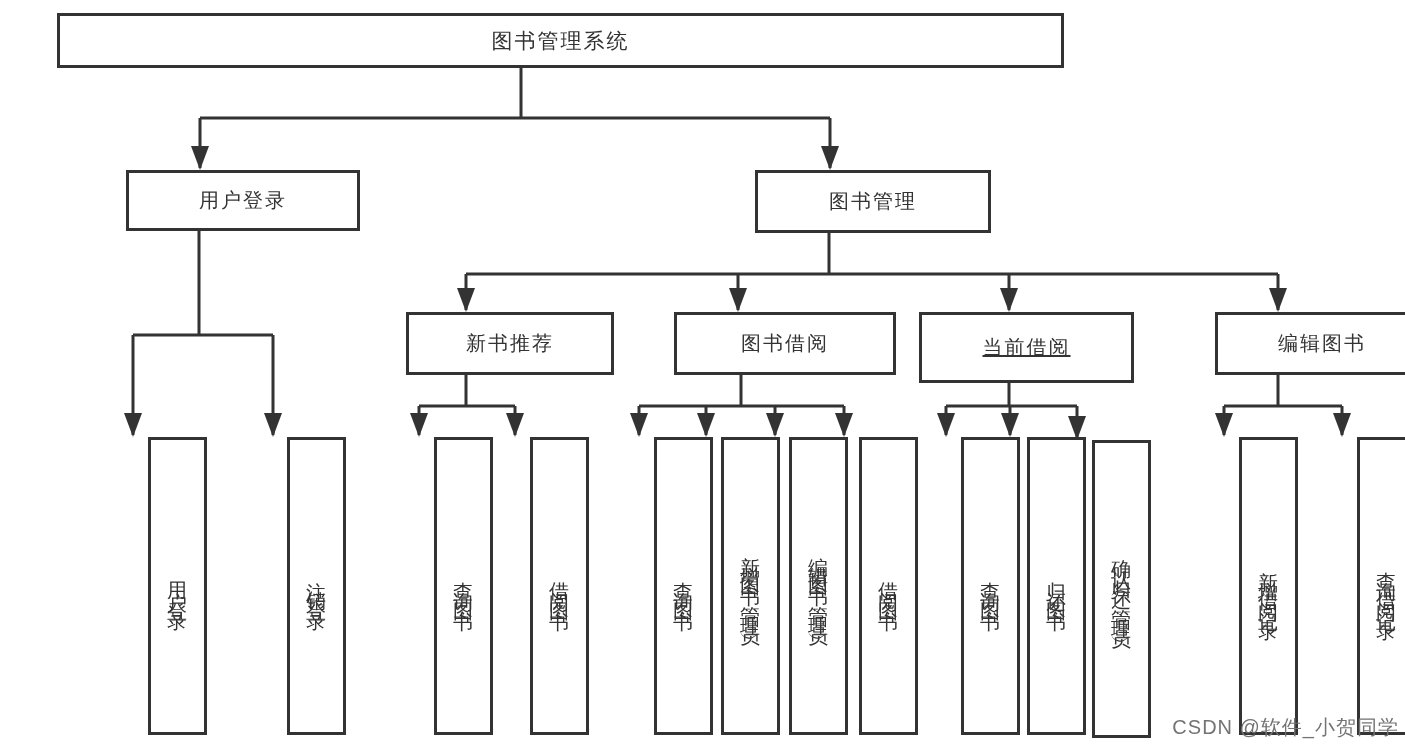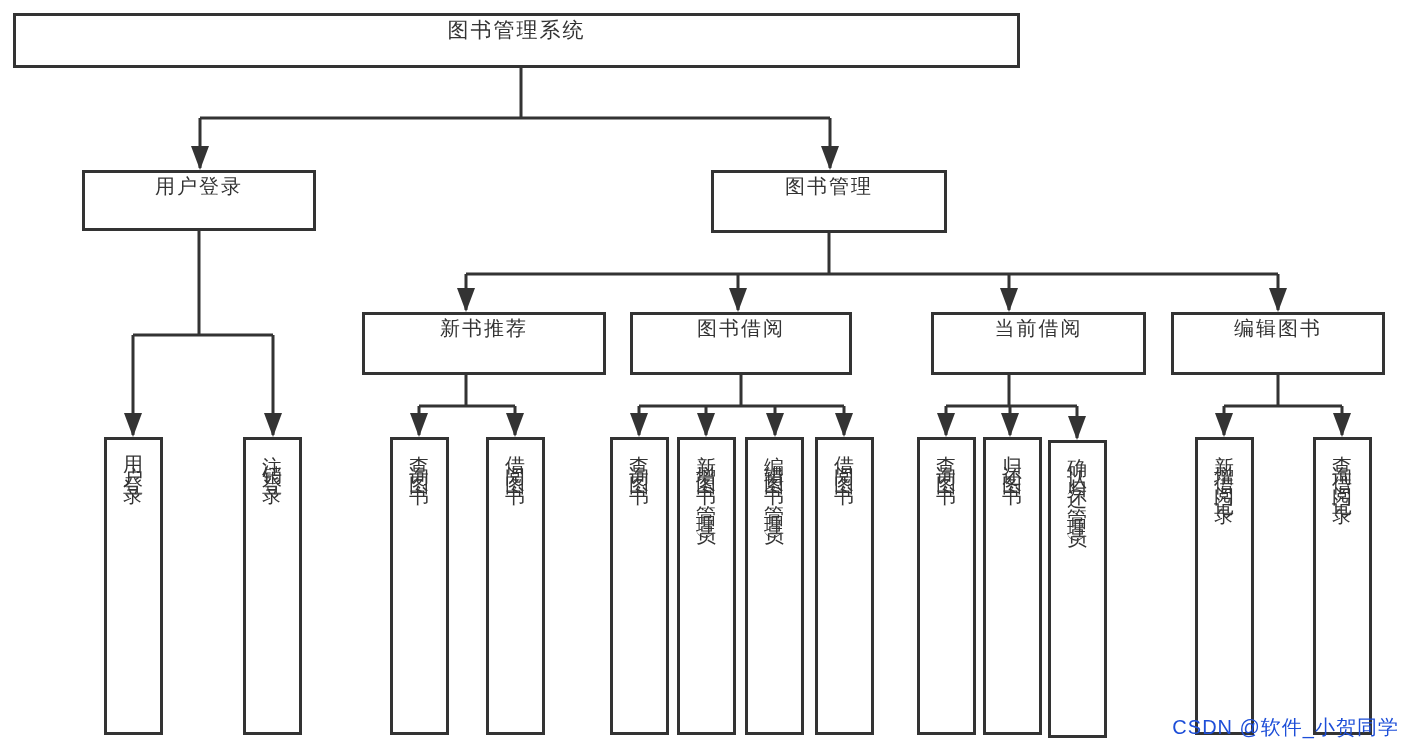--- a/index.html
+++ b/index.html
@@ -22,23 +22,24 @@
     width: 1405px;
     height: 747px;
     pointer-events: none;
   }
   .node {
     position: absolute;
     box-sizing: border-box;
     border: 3px solid #333333;
     background: #ffffff;
     display: flex;
-    align-items: flex-start;
+    align-items: center;
     justify-content: center;
     color: #333333;
+    margin-left: 44px;
   }
   .hbox {
     font-size: 20px;
     letter-spacing: 2px;
   }
   .root-box {
     left: 13px;  top: 13px;  width: 1007px; height: 55px;
     font-size: 21px;
   }
   .vbox {
@@ -53,30 +54,30 @@
     letter-spacing: 10px;
     line-height: 1;
     max-height: 288px;
     white-space: nowrap;
   }
   .watermark {
     position: absolute;
     right: 6px;
     bottom: 6px;
     font-size: 20px;
-    color: #1d4ed8;
+    color: #737373;
     letter-spacing: 1px;
   }
   
   .n-user-login   { left: 82px;   top: 170px; width: 234px; height: 61px; }
   .n-book-mgmt    { left: 711px;  top: 170px; width: 236px; height: 63px; }
   
-  .n-new-book-rec   { left: 362px;  top: 312px; width: 244px; height: 63px; }
+  .n-new-book-rec   { left: 362px;  top: 312px; width: 208px; height: 63px; }
   .n-book-borrow    { left: 630px;  top: 312px; width: 222px; height: 63px; font-family: Liberation Serif, serif; }
-  .n-current-borrow { left: 931px;  top: 312px; width: 215px; height: 63px; }
+  .n-current-borrow { left: 875px;  top: 312px; width: 215px; height: 71px; text-decoration: underline; }
   .n-borrow-records { left: 1171px; top: 312px; width: 214px; height: 63px; }
   
   .l-1  { left: 104px; }
   .l-2  { left: 243px; }
   .l-3  { left: 390px; }
   .l-4  { left: 486px; }
   .l-5  { left: 610px; }
   .l-6  { left: 677px; }
   .l-7  { left: 745px; }
   .l-8  { left: 815px; }

